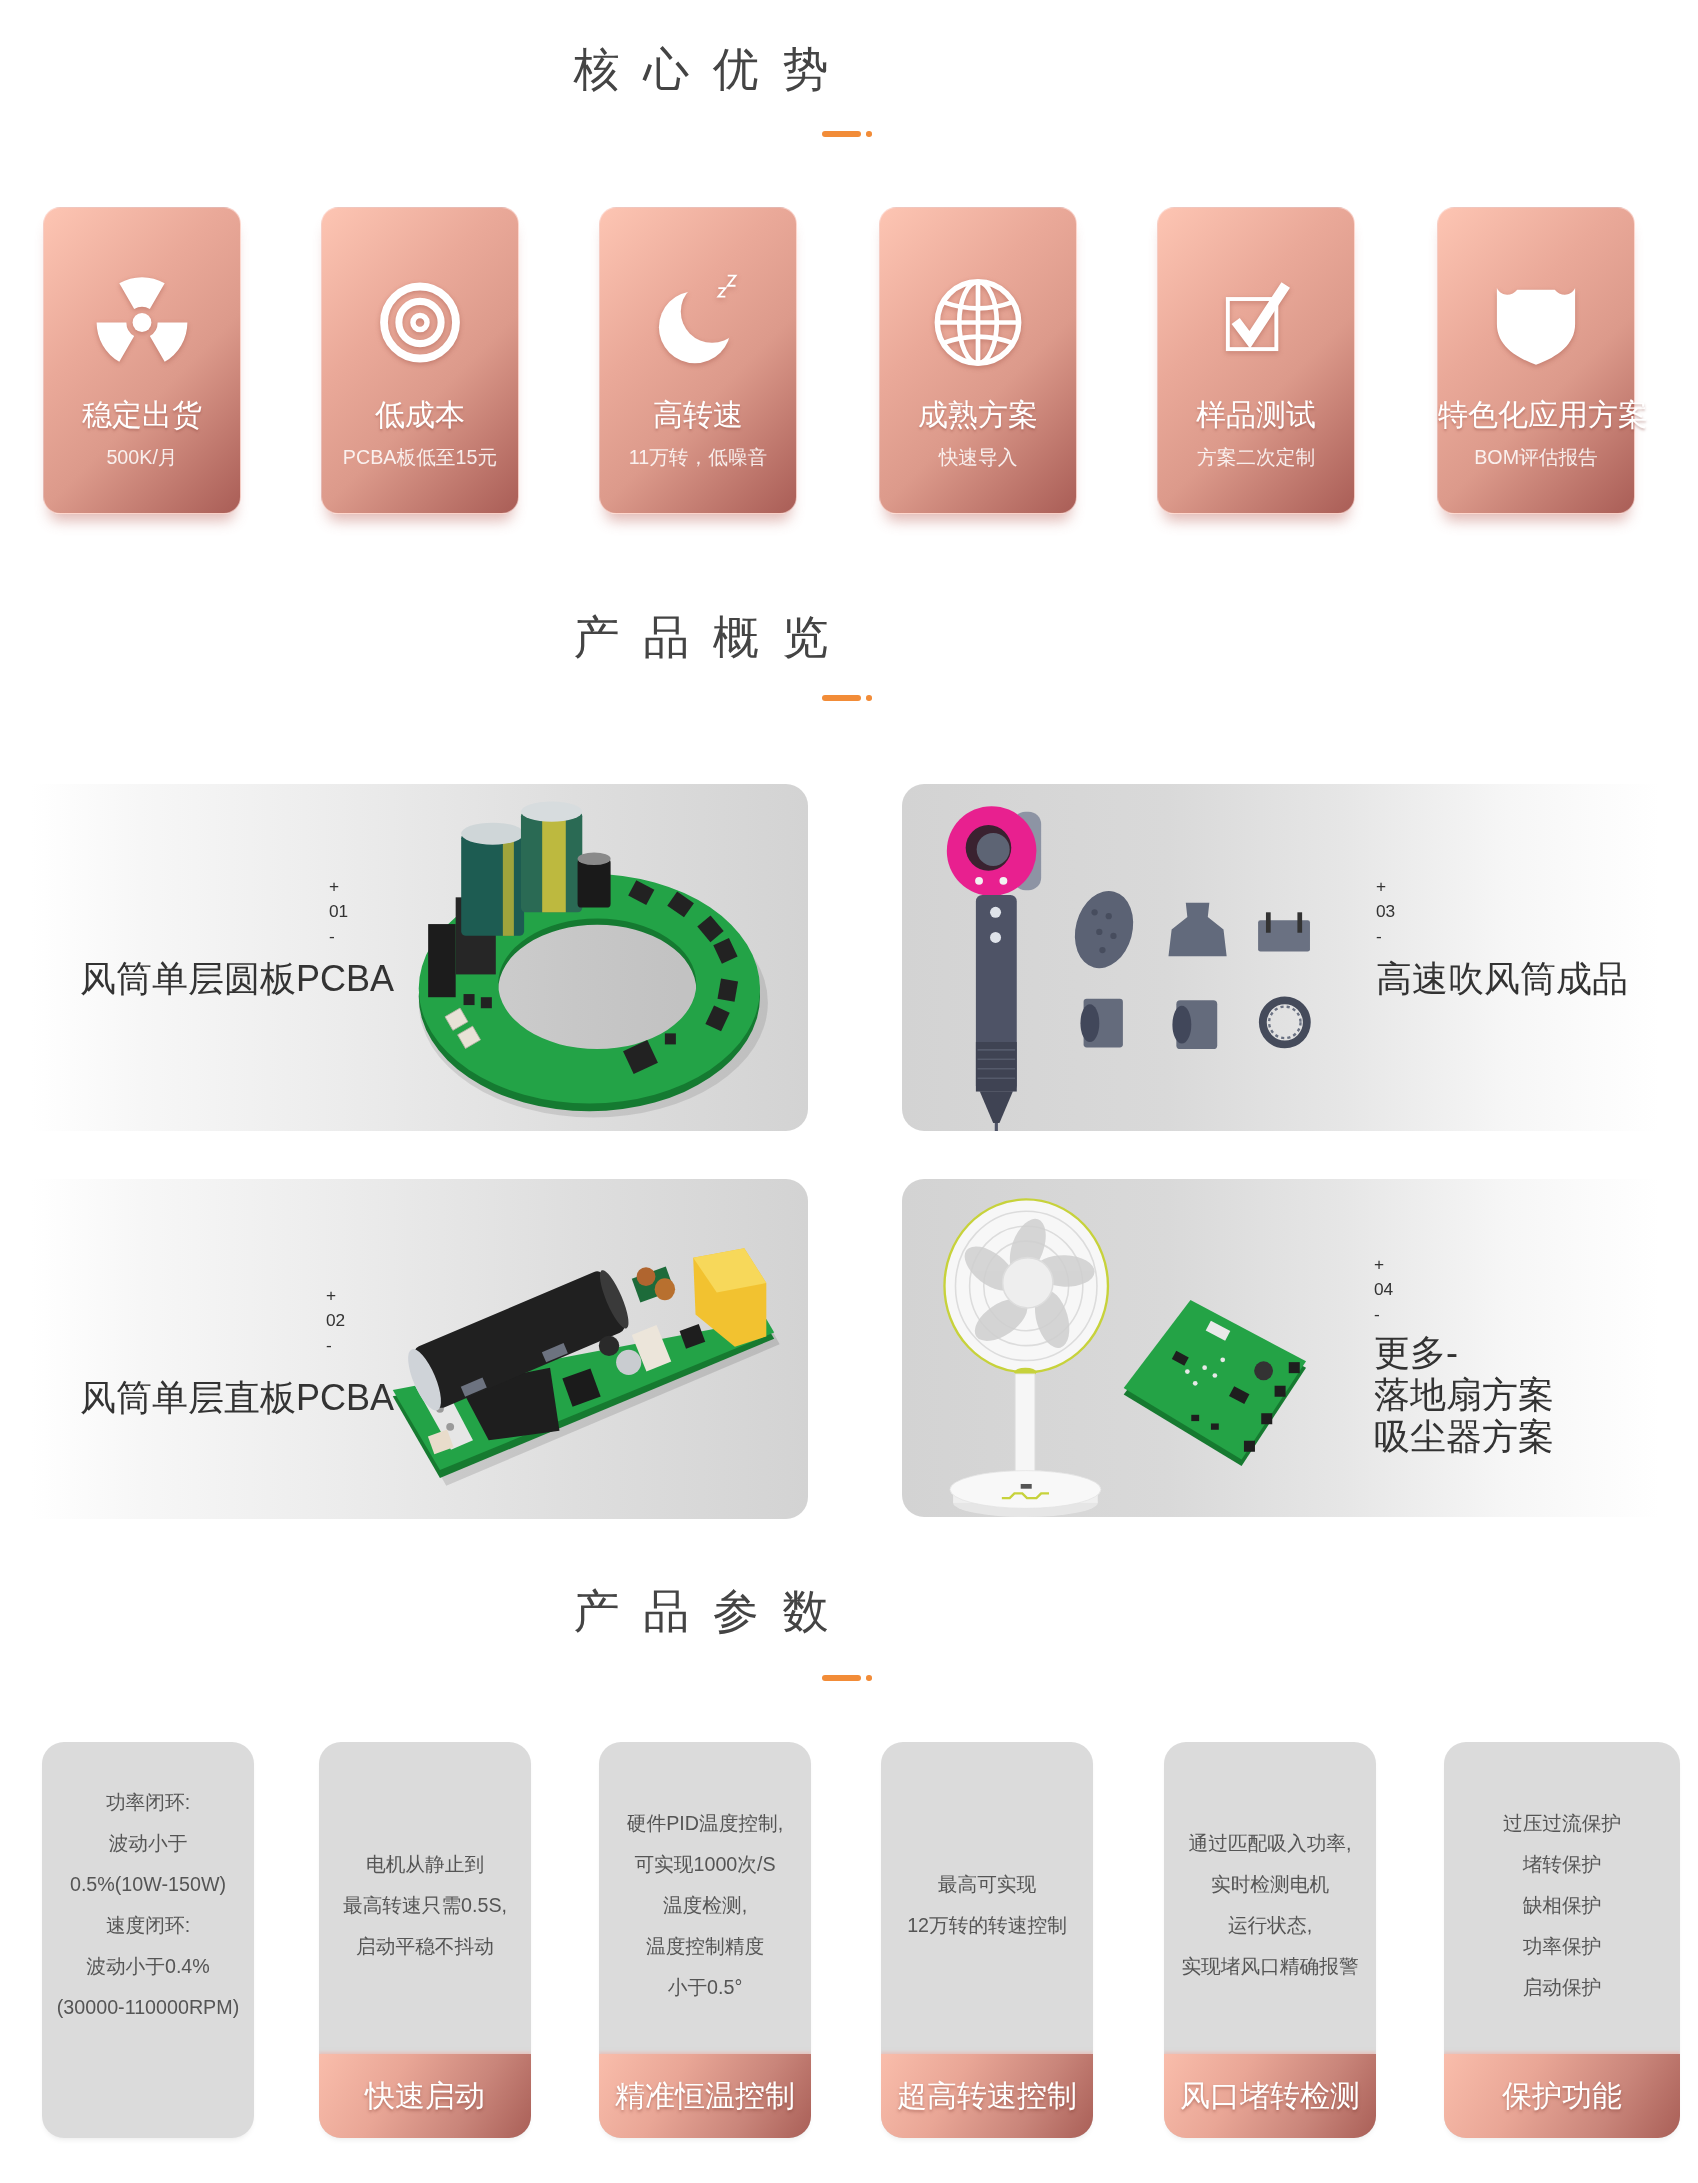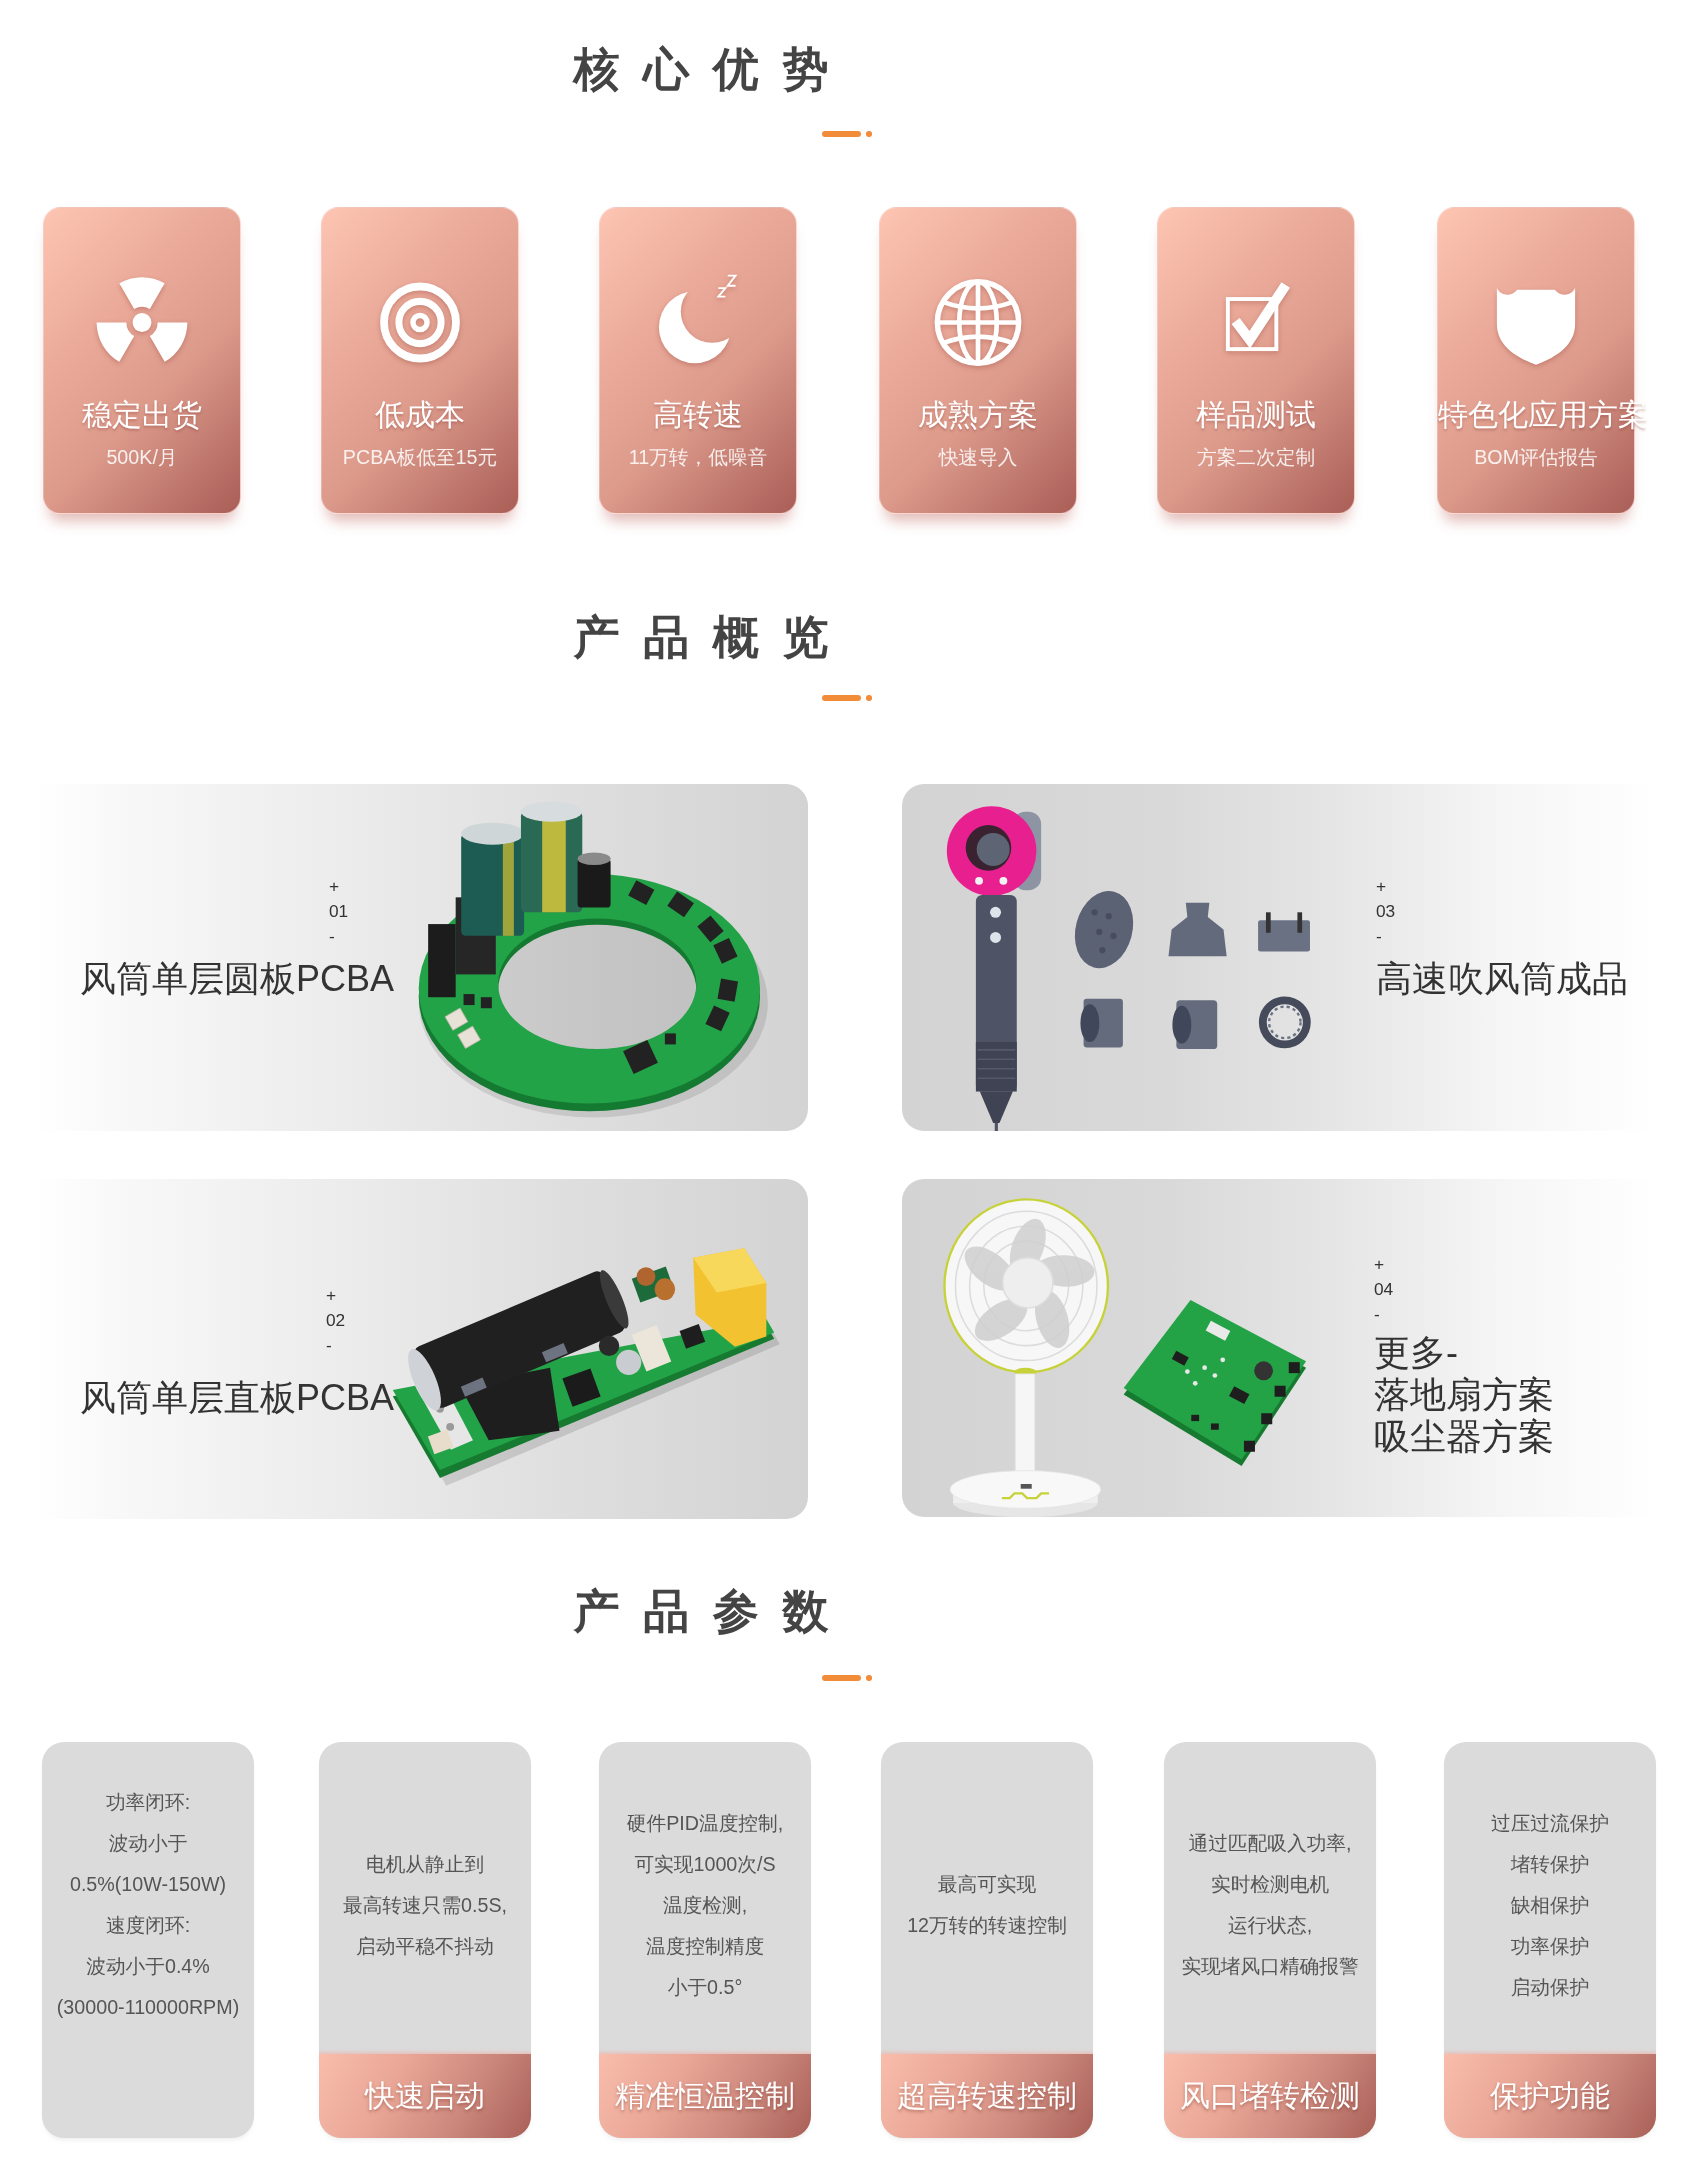--- a/index.html
+++ b/index.html
@@ -4,21 +4,21 @@
 <style>
   :root{
     --accent:#f28c38; --title_color:#444444; --card_grad_start:#fdc5b3; --card_grad_mid:#dc9a8b; --card_grad_end:#a95d56;
     --panel_gray:#d3d3d3; --param_card_bg:#dbdbdb; --text_dark:#333333; --text_body:#555555;
   }
   html,body{margin:0;padding:0;}
   body{width:1698px;height:2183px;position:relative;overflow:hidden;background:#ffffff;
        font-family:"Liberation Sans","DejaVu Sans",sans-serif;}
   
   .sec-title{position:absolute;left:0;width:1402px;height:50px;line-height:50px;text-align:center;
-       font-family:"DejaVu Sans",sans-serif;font-weight:bold;font-size:46px;letter-spacing:23.6px;
+       font-family:"DejaVu Sans",sans-serif;font-weight:normal;font-size:46px;letter-spacing:23.6px;
        padding-left:23.6px;box-sizing:border-box;color:var(--title_color);}
   .divider-bar{position:absolute;left:822px;width:39px;height:5.5px;border-radius:3.1px;background:var(--accent);}
   .divider-dot{position:absolute;left:866px;width:5.5px;height:5.5px;border-radius:50%;background:var(--accent);}
   
   .adv-card{position:absolute;top:207px;width:198px;height:307px;border-radius:17.3px;box-sizing:border-box;
        background:linear-gradient(135deg,var(--card_grad_start) 0%,#eaa999 35%,var(--card_grad_mid) 60%,var(--card_grad_end) 100%);
        border:1.6px solid rgba(255,228,222,0.65);
        box-shadow:0 12.6px 14px -6.3px rgba(190,105,95,0.45);}
   .adv-icon{position:absolute;top:66px;left:50%;transform:translateX(-50%);width:97px;height:97px;
        filter:drop-shadow(0 2.4px 2.4px rgba(140,60,50,0.35));}
@@ -375,21 +375,21 @@
     <div class="param-line">通过匹配吸入功率,</div>
     <div class="param-line">实时检测电机</div>
     <div class="param-line">运行状态,</div>
     <div class="param-line">实现堵风口精确报警</div>
   </div>
   <div class="param-foot">
       <span>风口堵转检测</span>
     </div>
 </div>
 
-<div class="param-card" style="left:1444px;">
+<div class="param-card" style="left:1444px;padding-left:24px;">
   <div class="param-body">
     <div class="param-line">过压过流保护</div>
     <div class="param-line">堵转保护</div>
     <div class="param-line">缺相保护</div>
     <div class="param-line">功率保护</div>
     <div class="param-line">启动保护</div>
   </div>
   <div class="param-foot">
       <span>保护功能</span>
     </div>

